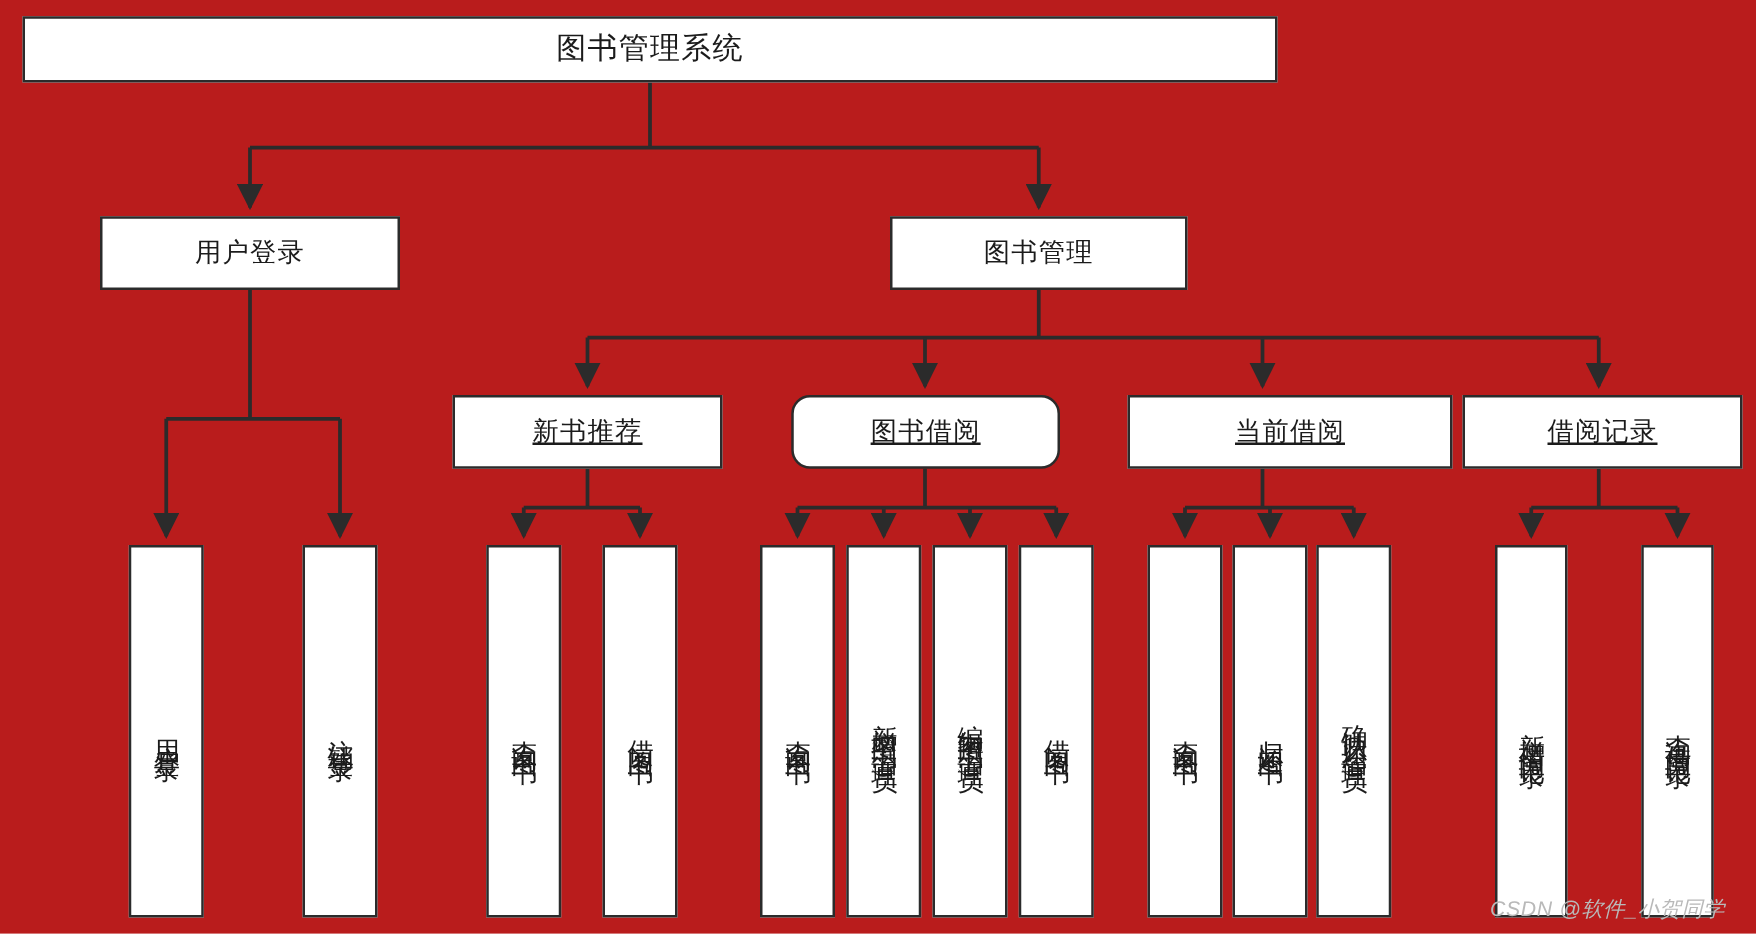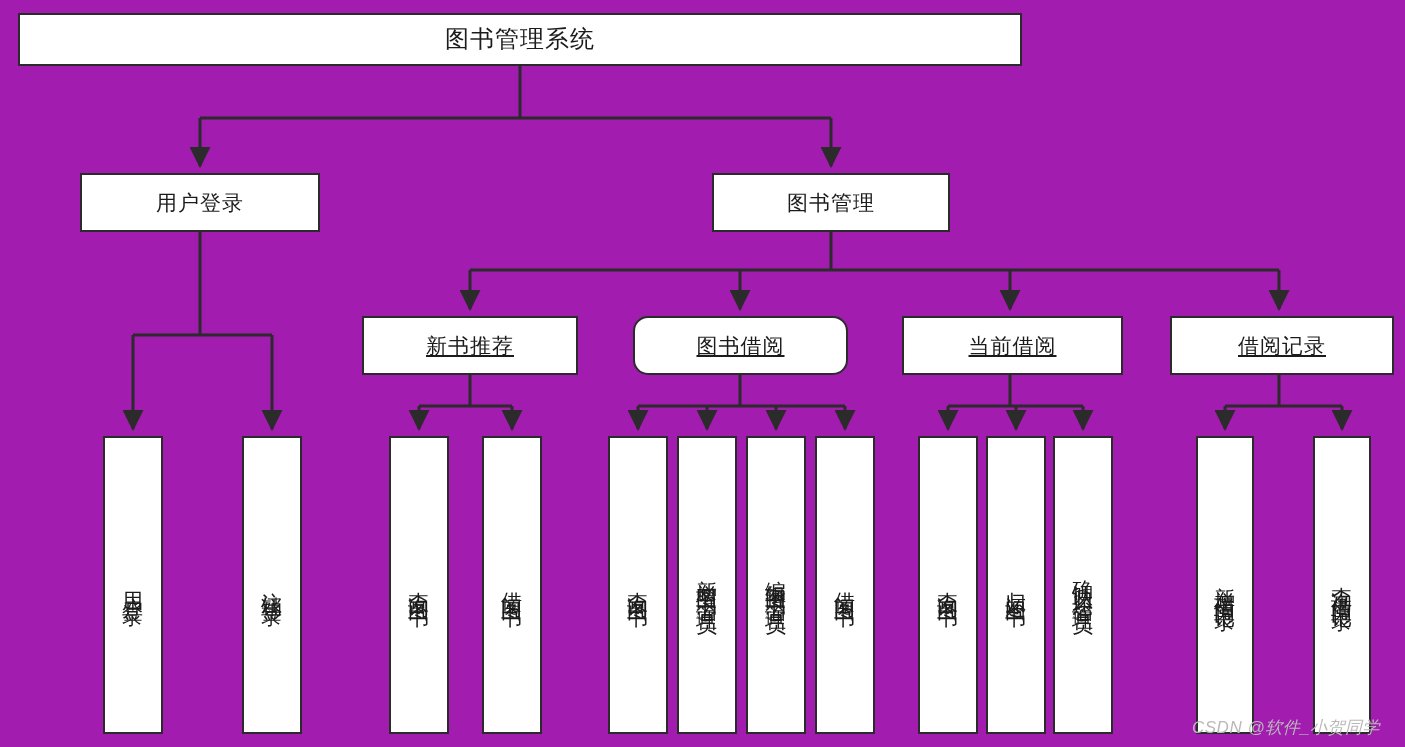--- a/index.html
+++ b/index.html
@@ -7,21 +7,21 @@
     padding: 0;
     background: #ffffff;
   }
   body {
     font-family: "Liberation Sans", "DejaVu Sans", sans-serif;
   }
   #canvas {
     position: relative;
     width: 1405px;
     height: 747px;
-    background: #a21caf;
+    background: #b91c1c;
     overflow: hidden;
   }
   svg.connectors {
     position: absolute;
     left: 0;
     top: 0;
     width: 1405px;
     height: 747px;
     pointer-events: none;
   }
@@ -49,21 +49,21 @@
   .l1 { height: 59px; }
   .l1 .node-label { font-size: 21px; letter-spacing: 1px; }
   #node-user-login { left: 80px; top: 173px; width: 240px; }
   #node-book-manage { left: 712px; top: 173px; width: 238px; }
 
   
   .l2 { height: 59px; top: 316px; }
   .l2 .node-label { font-size: 21px; letter-spacing: 1px; text-decoration: underline; }
   #node-new-book { left: 362px; width: 216px; }
   #node-borrow { left: 633px; width: 215px; border-radius: 15px; }
-  #node-current { left: 902px; width: 221px; }
+  #node-current { left: 902px; width: 260px; }
   #node-record { left: 1170px; width: 224px; }
 
   
   .leaf {
     top: 436px;
     height: 298px;
     width: 60px;
     border-width: 2px;
   }
   .leaf .node-label {

